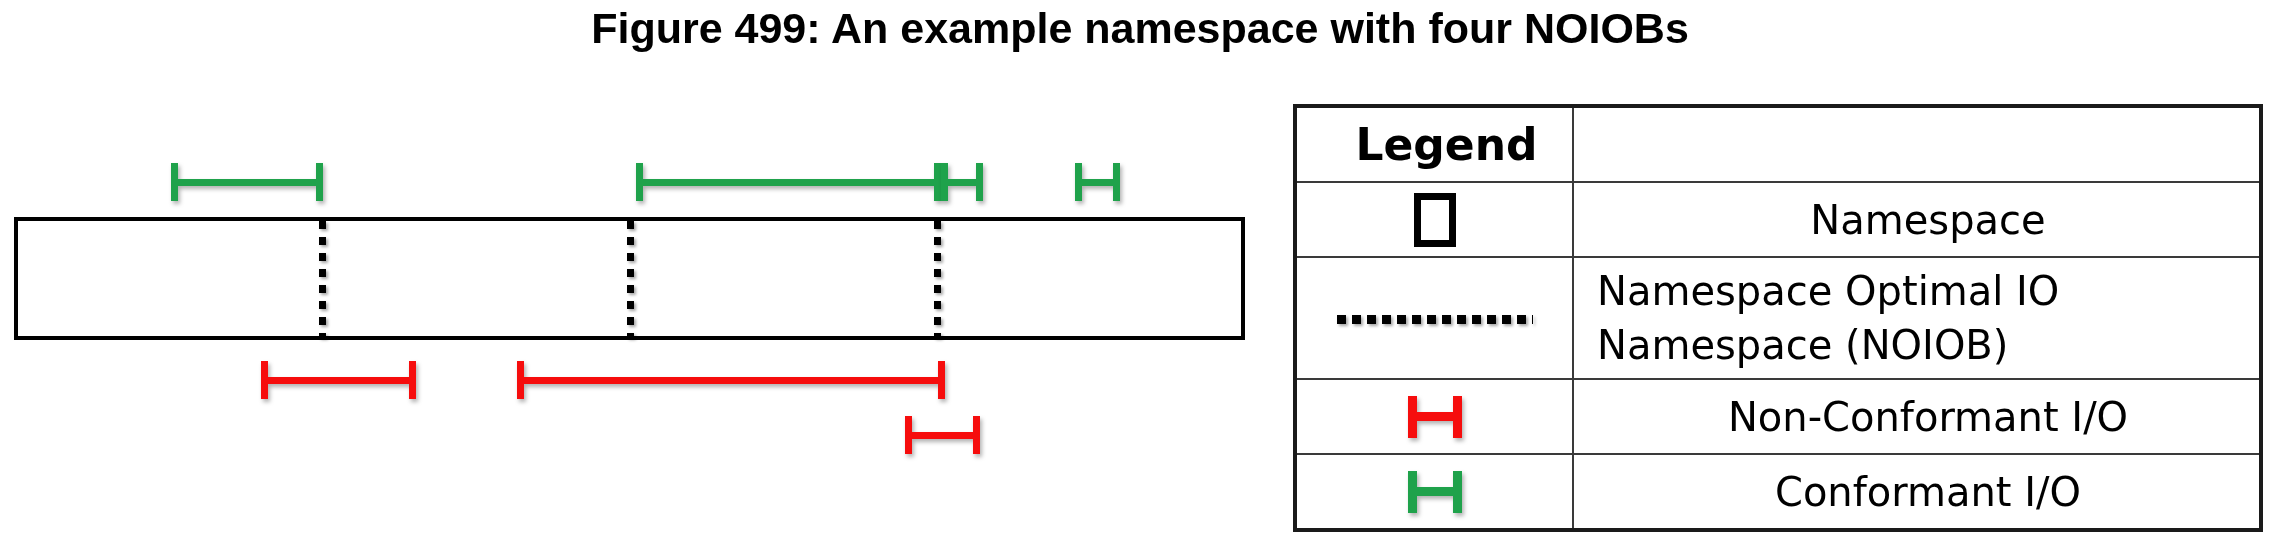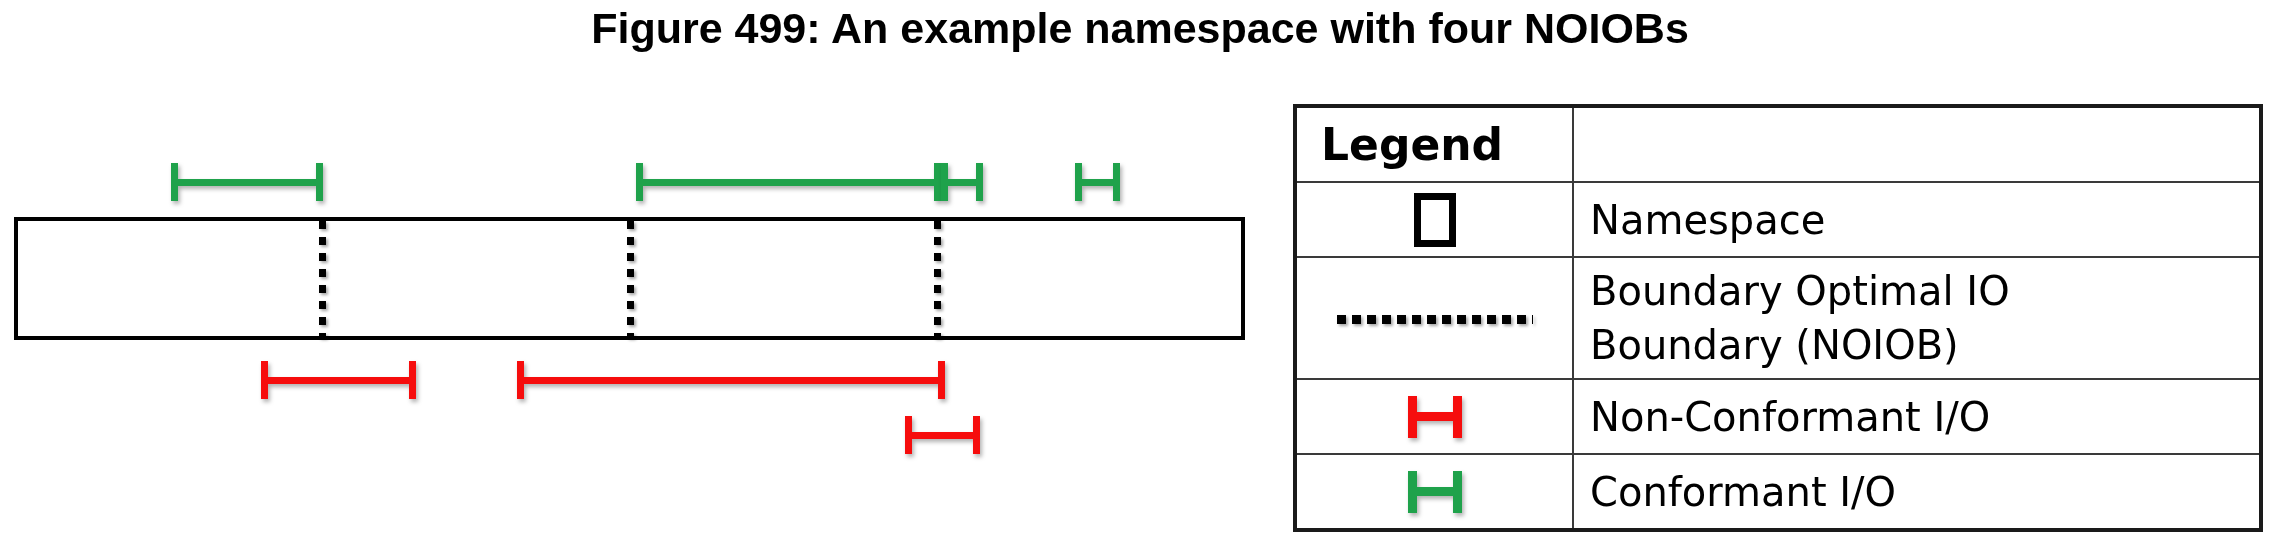--- a/index.html
+++ b/index.html
@@ -44,29 +44,29 @@
     table-layout:fixed;
     background:#ffffff;
     border:4px solid #1a1a1a;
   }
   .legend td{
     border:2px solid #3a3a3a;
     vertical-align:middle;
     padding:0;
     color:#000;
   }
-  .legend tr.h73 td{height:73px;}
+  .legend tr.h73 td{height:73px;text-align:center;}
   .legend tr.h120 td{height:120px;}
   .legend .hdr{
     font-weight:bold;font-size:44px;
     padding-left:24px;
   }
   .legend .lbl{
     font-size:40px;line-height:1.35;
-    padding-left:16px;
+    padding-left:23px;
   }
   .legend .lbl .wrapcap{display:block;max-width:560px;}
   .symcell{text-align:center;}
   .sym-square{
     display:inline-block;width:42px;height:54px;
     box-sizing:border-box;border:7px solid #000;
     background:#fff;vertical-align:middle;
   }
   .sym-dotted{
     display:inline-block;width:196px;height:9px;
@@ -148,21 +148,21 @@
       <td class="symcell">
         <span class="sym-square"></span>
       </td>
       <td class="lbl">Namespace</td>
     </tr>
     <tr class="h120">
       <td class="symcell">
         <span class="sym-dotted"></span>
       </td>
       <td class="lbl">
-        <span class="wrapcap">Boundary Optimal IO Boundary (NOIOB)</span>
+        <span class="wrapcap">Namespace Optimal IO Namespace (NOIOB)</span>
       </td>
     </tr>
     <tr class="h73">
       <td class="symcell">
         <span class="sym-ibar" id="sym-red" style="--c: #f60d0d;">
           <span class="tick l"></span><span class="tick r"></span><span class="mid"></span>
         </span>
       </td>
       <td class="lbl">Non-Conformant I/O</td>
     </tr>

